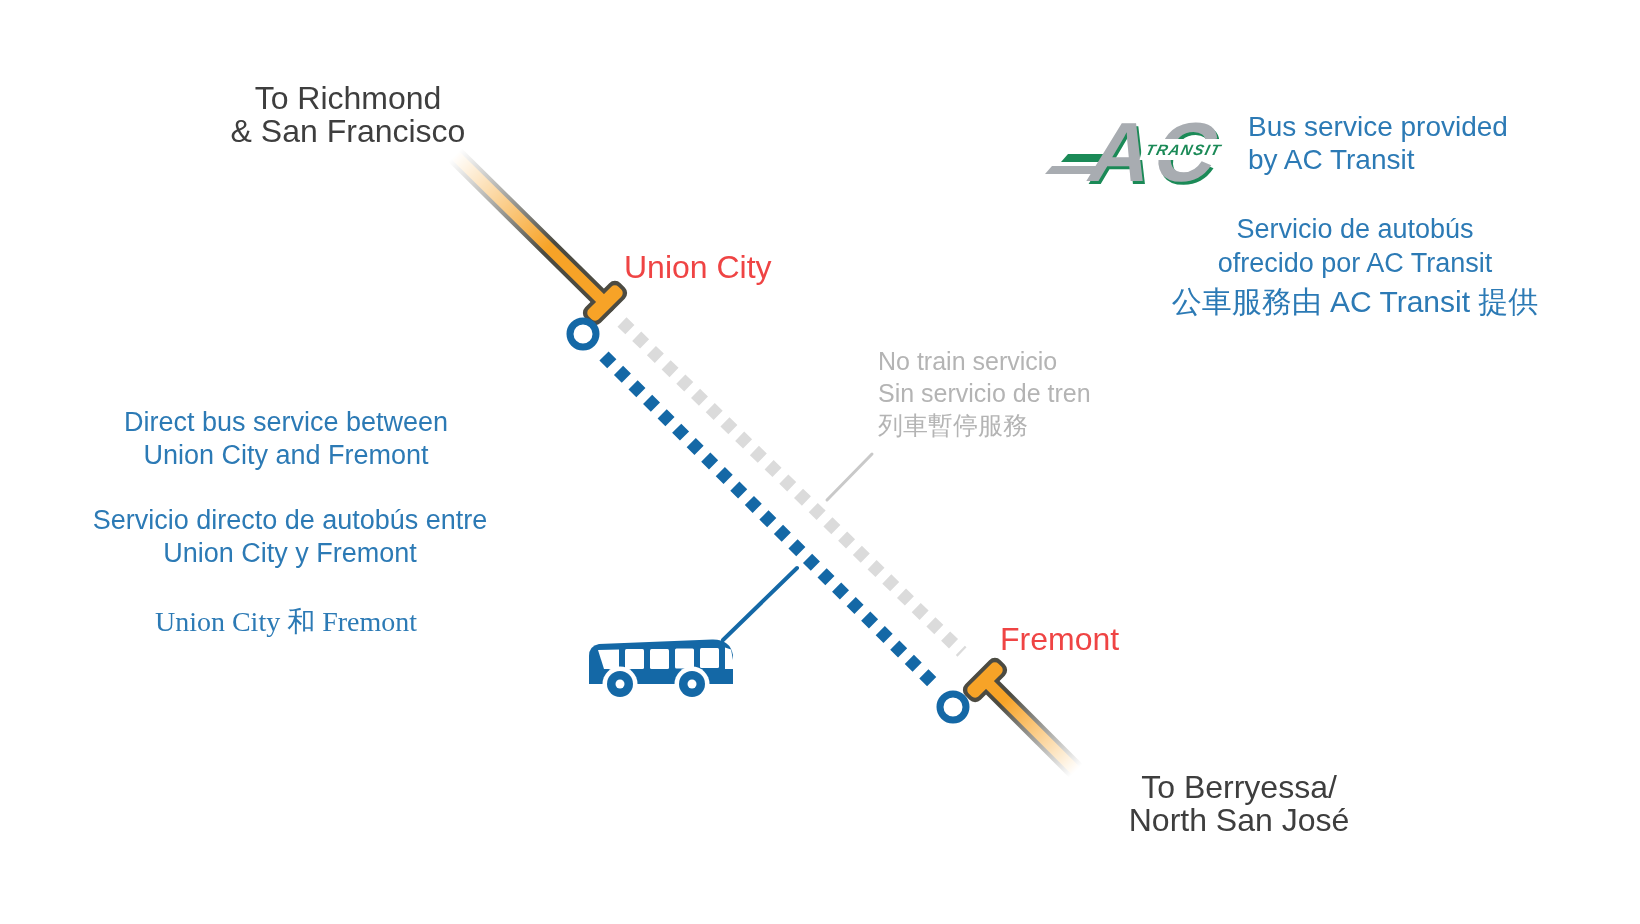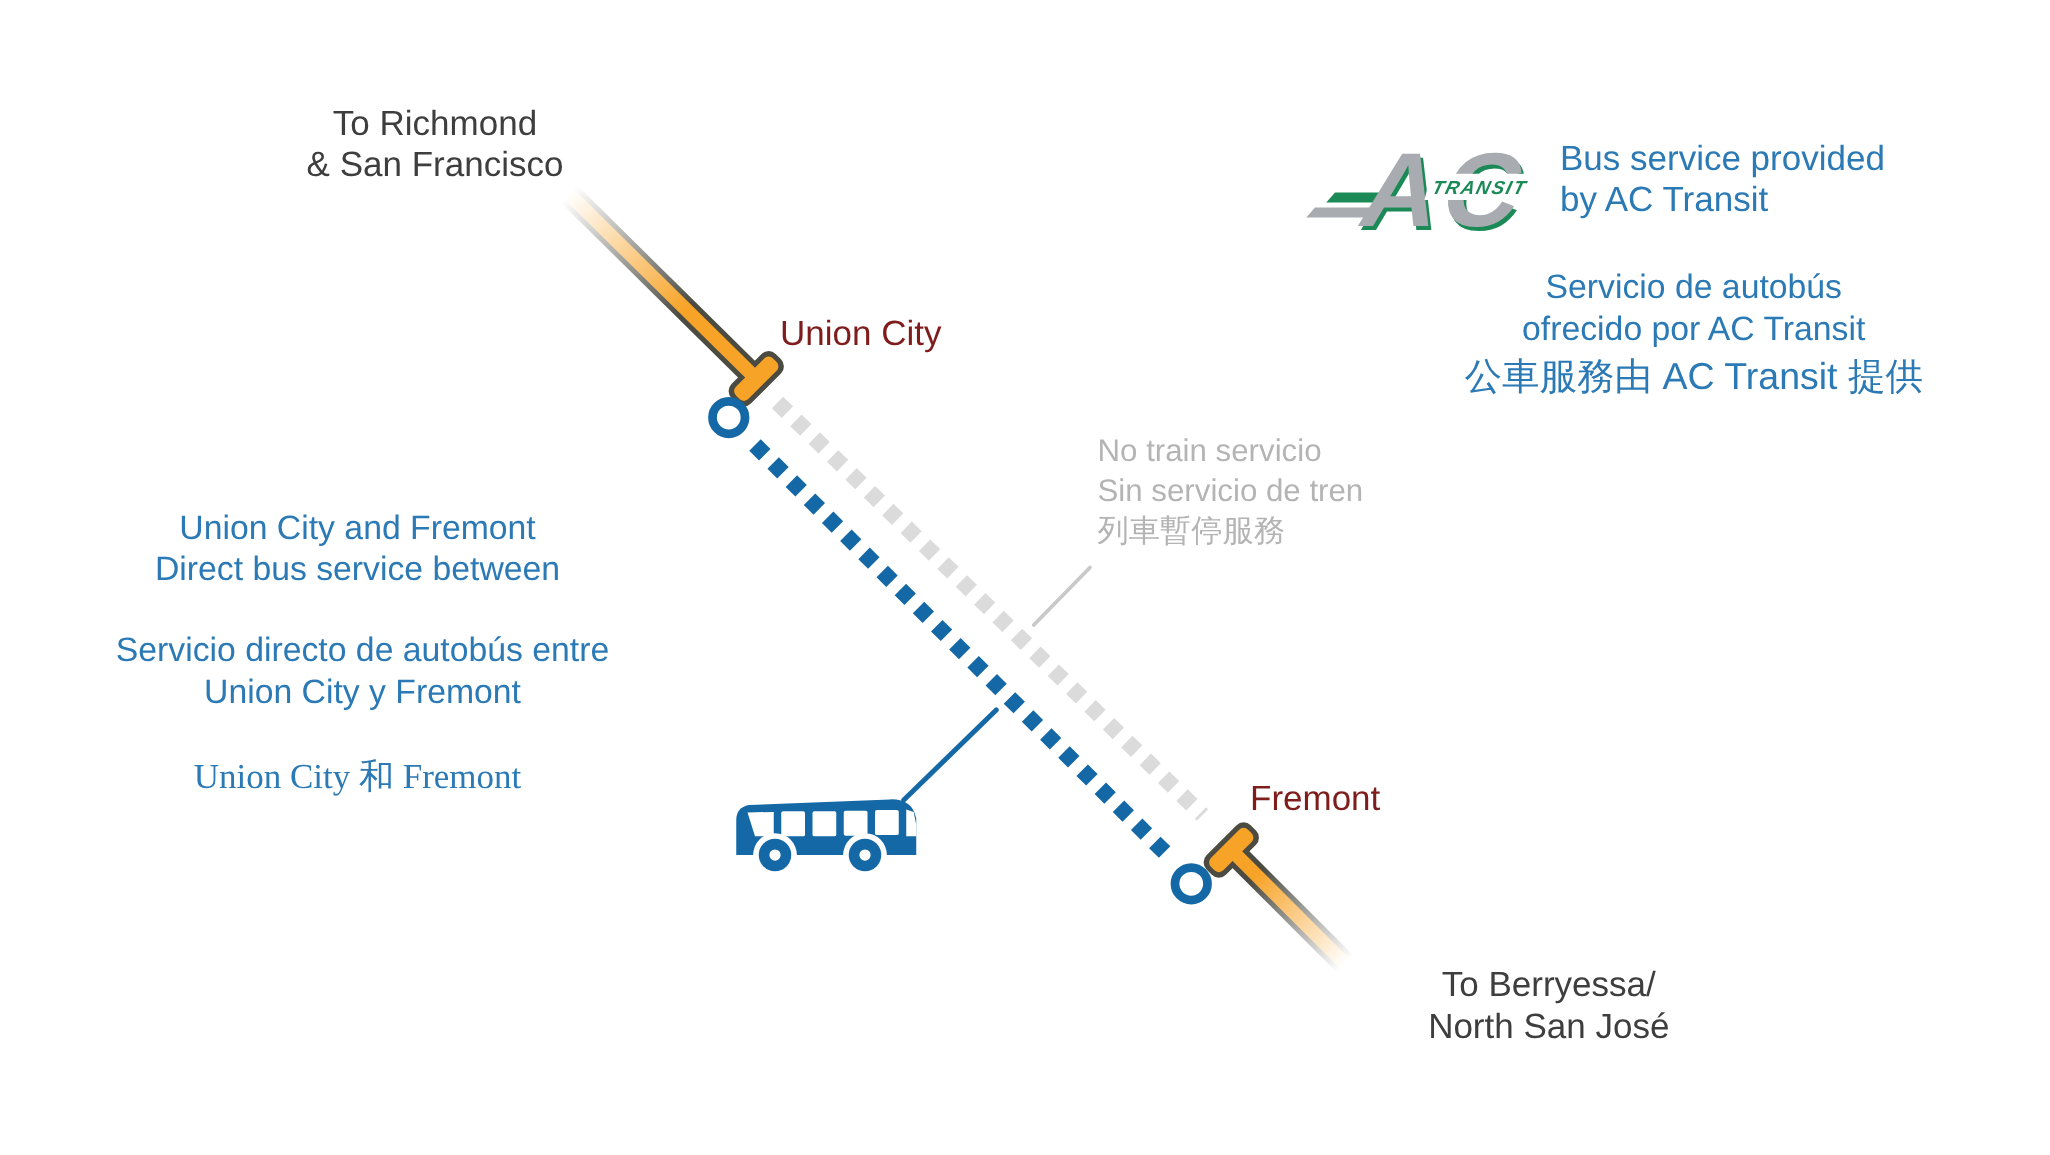--- a/index.html
+++ b/index.html
@@ -17,22 +17,22 @@
   html,body{margin:0;padding:0;background:#fff;}
   #canvas{
     position:relative;width:1640px;height:924px;background:#fff;overflow:hidden;
     font-family:"Liberation Sans","DejaVu Sans",sans-serif;
   }
   .abs{position:absolute;}
   .dark{color:var(--dark-text);}
   .blue{color:var(--text-blue);}
   .graytxt{color:var(--gray-text);}
   .center{text-align:center;}
-  .endpoint-label{font-size:28px;line-height:33px;font-weight:400;}
-  .station-label{font-size:28px;line-height:38px;color:#7f1d1d;}
+  .endpoint-label{font-size:32px;line-height:33px;font-weight:400;}
+  .station-label{font-size:32px;line-height:38px;color:#ef4444;}
   .note{font-size:25px;line-height:32px;}
   .busnote{font-size:27px;line-height:33px;}
   .busnote-zh{font-size:28px;line-height:36px;font-family:Liberation Serif, serif;}
   .provider-en{font-size:28px;line-height:33px;}
   .provider-es{font-size:27px;line-height:34px;}
   .provider-zh{font-size:30px;line-height:34px;}
   svg{position:absolute;left:0;top:0;}
   .gray-dashes{stroke:var(--gray-dash);stroke-width:13;stroke-dasharray:11 9.5;fill:none;}
   .blue-dashes{stroke:var(--blue);stroke-width:13;stroke-dasharray:11 9.5;fill:none;}
   .station-circle{fill:#fff;stroke:var(--blue);stroke-width:7;}
@@ -138,22 +138,22 @@
 
   <div class="abs station-label" style="left:1000px;top:620px;">Fremont</div>
 
   <div class="abs note graytxt" style="left:878px;top:345px;">
     <div>No train servicio</div>
     <div>Sin servicio de tren</div>
     <div>列車暫停服務</div>
   </div>
 
   <div class="abs busnote blue center" style="left:36px;top:406px;width:500px;">
+    <div>Direct bus service between</div>
     <div>Union City and Fremont</div>
-    <div>Direct bus service between</div>
   </div>
   <div class="abs busnote blue center" style="left:40px;top:504px;width:500px;">
     <div>Servicio directo de autobús entre</div>
     <div>Union City y Fremont</div>
   </div>
   <div class="abs busnote-zh blue center" style="left:36px;top:604px;width:500px;">
     <div>Union City 和 Fremont</div>
   </div>
 
   <div class="abs provider-en blue" style="left:1248px;top:110px;">

